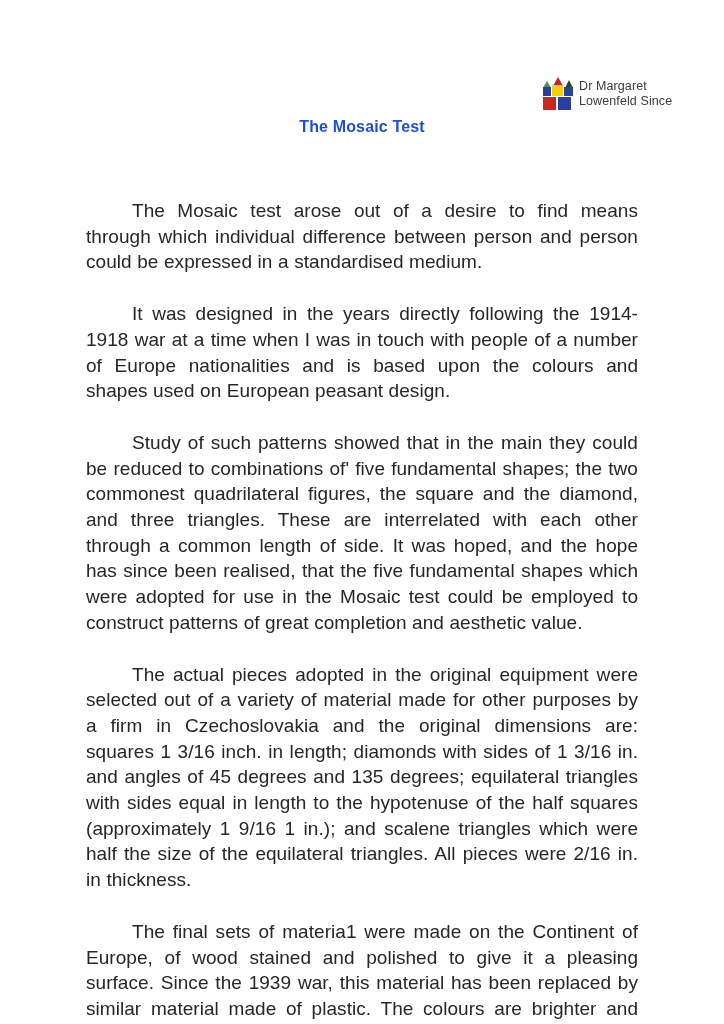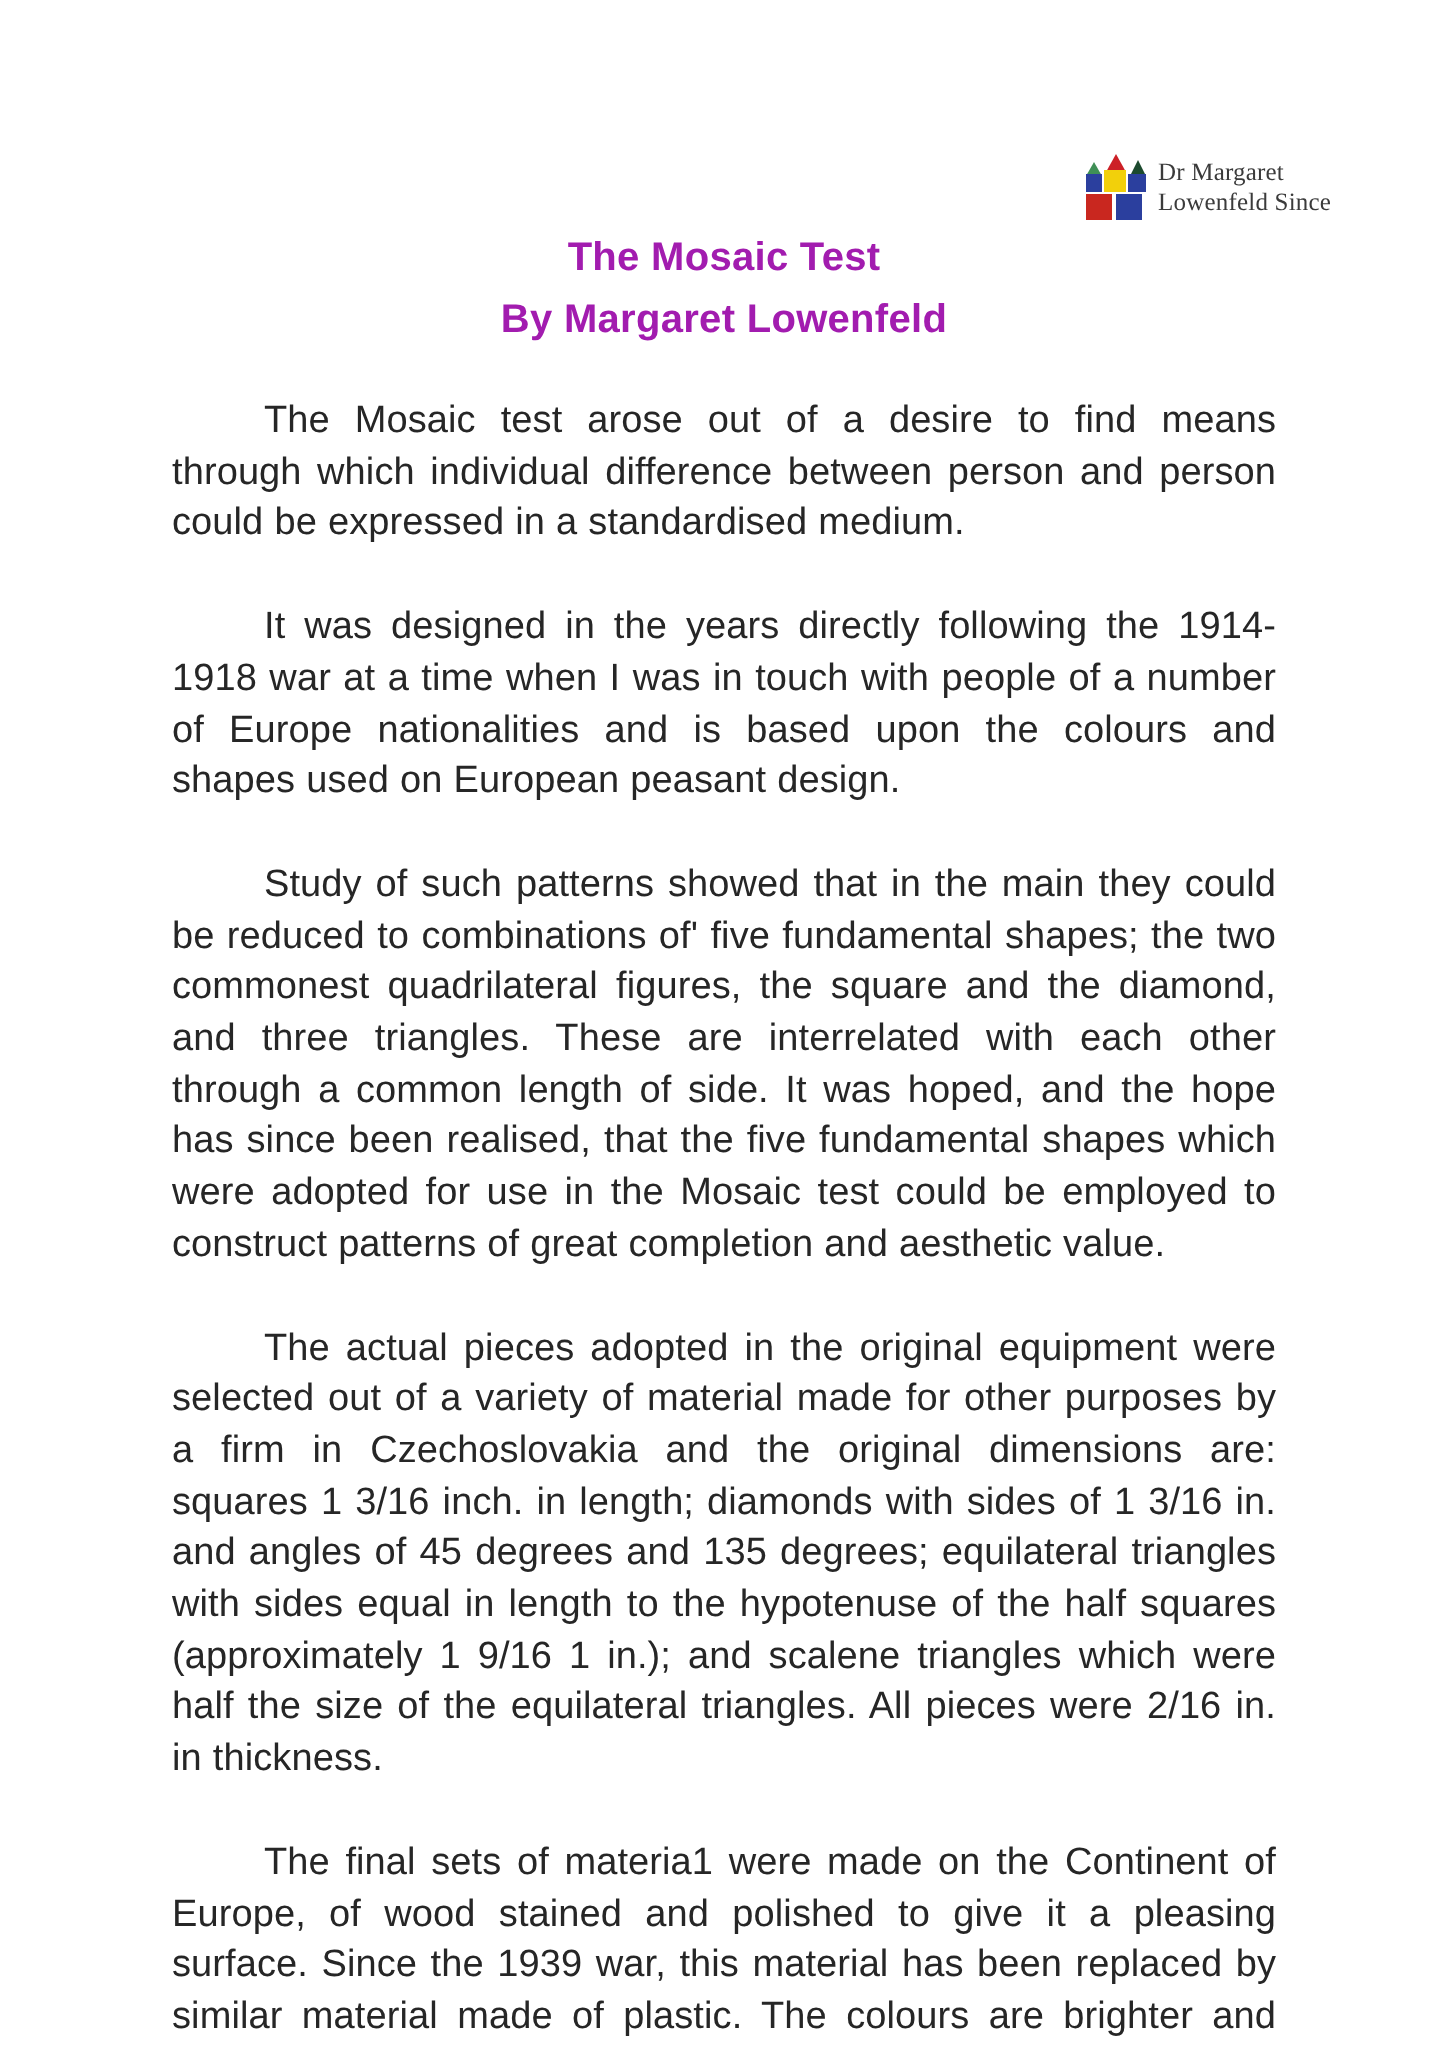--- a/index.html
+++ b/index.html
@@ -23,21 +23,20 @@
   }
 
   
   .logo {
     position: absolute;
     left: 543px;
     top: 76px;
     display: flex;
     align-items: center;
     gap: 6px;
-    font-family: Liberation Serif, serif;
   }
   .logo-mark {
     width: 30px;
     height: 36px;
     position: relative;
     flex: 0 0 auto;
   }
   .blk {
     position: absolute;
   }
@@ -87,23 +86,23 @@
   .logo-text .l2 { display: block; }
 
   
   .doc-title,
   .doc-byline {
     position: absolute;
     left: 0;
     width: 724px;
     text-align: center;
     font-weight: bold;
-    font-size: 20px;
+    font-size: 16px;
     letter-spacing: 0.15px;
-    color: #a21caf;
+    color: #1d4ed8;
   }
   .doc-title  { top: 118px; }
   .doc-byline { top: 149px; }
 
   
   .body-copy {
     position: absolute;
     left: 86px;
     top: 198px;
     width: 552px;
@@ -142,21 +141,20 @@
       <div class="blk s1"></div>
       <div class="blk s2"></div>
     </div>
     <div class="logo-text">
       <span class="l1">Dr Margaret</span>
       <span class="l2">Lowenfeld Since</span>
     </div>
   </div>
 
   <div class="doc-title">The Mosaic Test</div>
-  <div class="doc-byline">By Margaret Lowenfeld</div>
 
   <div class="body-copy">
     <p class="para">The Mosaic test arose out of a desire to find means through which individual difference between person and person could be expressed in a standardised medium.</p>
     <p class="para">It was designed in the years directly following the 1914-1918 war at a time when I was in touch with people of a number of Europe nationalities and is based upon the colours and shapes used on European peasant design.</p>
     <p class="para">Study of such patterns showed that in the main they could be reduced to combinations of' five fundamental shapes; the two commonest quadrilateral figures, the square and the diamond, and three triangles. These are interrelated with each other through a common length of side. It was hoped, and the hope has since been realised, that the five fundamental shapes which were adopted for use in the Mosaic test could be employed to construct patterns of great completion and aesthetic value.</p>
     <p class="para">The actual pieces adopted in the original equipment were selected out of a variety of material made for other purposes by a firm in Czechoslovakia and the original dimensions are: squares 1 3/16  inch. in length; diamonds with sides of 1 3/16 in. and angles of 45 degrees and 135 degrees; equilateral triangles with sides equal in length to the hypotenuse of the half squares (approximately 1 9/16 1 in.); and scalene triangles which were half the size of the equilateral triangles. All pieces were 2/16 in. in thickness.</p>
     <p class="para">The final sets of materia1 were made on the Continent of Europe, of wood stained and polished to give it a pleasing surface. Since the 1939 war, this material has been replaced by similar material made of plastic. The colours are brighter and gloss is attractive, but for reasons of' expense it has been found necessary to adopt a thickness of 1/16 in.</p>
   </div>
 
 </div>

